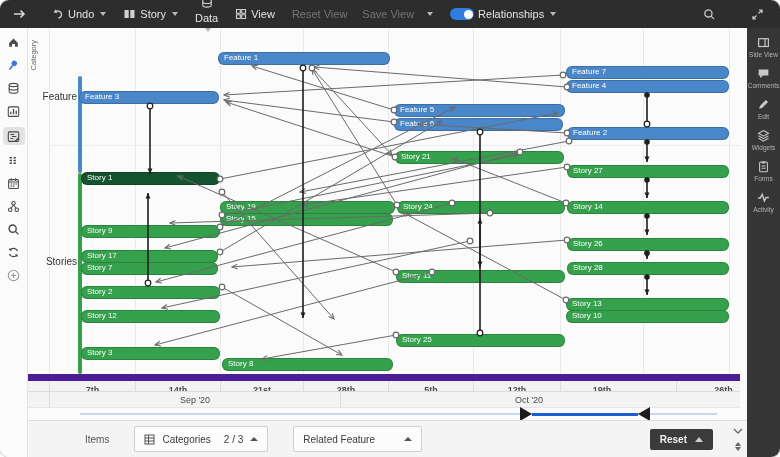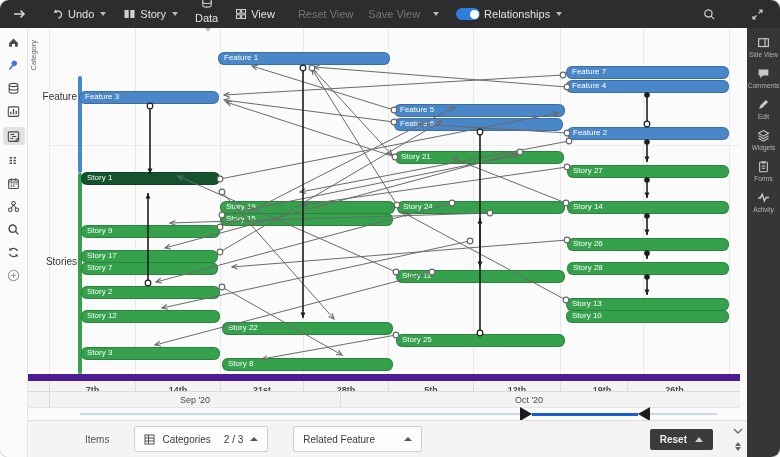--- a/index.html
+++ b/index.html
@@ -124,21 +124,21 @@
       <span class="caret-down"></span>
     </div>
     <div class="tb-item" style="margin-left:8px;">
       <span class="tb-icon">
         <svg width="12" height="12" viewBox="0 0 12 12">
             <path d="M1.5 1.5h3.8v3.8H1.5zM6.7 1.5h3.8v3.8H6.7zM1.5 6.7h3.8v3.8H1.5zM6.7 6.7h3.8v3.8H6.7z" fill="none" stroke="#d2d2d2" stroke-width="1.1"></path>
           </svg>
       </span>
       <span>View</span>
     </div>
-    <div class="tb-item disabled" style="margin-left:14px;">
+    <div class="tb-item disabled" style="margin-left:8px;">
       <span>Reset View</span>
     </div>
     <div class="tb-item disabled" style="margin-left:6px;">
       <span>Save View</span>
     </div>
     <span class="caret-down" style="margin-left:4px;"></span>
     <div class="tb-item" style="margin-left:8px;">
       <span class="toggle" id="rel-toggle" style="background: rgb(47, 125, 225);">
           <span class="knob"></span>
         </span>
@@ -427,35 +427,34 @@
       <div class="bar" style="left: 53px; top: 197px; width: 139px; background: rgb(53, 161, 76); z-index: 5;">Story 9</div>
       <div class="bar" style="left: 539px; top: 210px; width: 162px; background: rgb(53, 161, 76); z-index: 5;">Story 26</div>
       <div class="bar" style="left: 53px; top: 222px; width: 137px; background: rgb(53, 161, 76); z-index: 5;">Story 17</div>
       <div class="bar" style="left: 53px; top: 234px; width: 137px; background: rgb(53, 161, 76); z-index: 5;">Story 7</div>
       <div class="bar" style="left: 539px; top: 234px; width: 162px; background: rgb(53, 161, 76); z-index: 5;">Story 28</div>
       <div class="bar" style="left: 368px; top: 242px; width: 169px; background: rgb(53, 161, 76); z-index: 5;">Story 11</div>
       <div class="bar" style="left: 53px; top: 258px; width: 139px; background: rgb(53, 161, 76); z-index: 5;">Story 2</div>
       <div class="bar" style="left: 538px; top: 270px; width: 163px; background: rgb(53, 161, 76); z-index: 5;">Story 13</div>
       <div class="bar" style="left: 53px; top: 282px; width: 139px; background: rgb(53, 161, 76); z-index: 5;">Story 12</div>
       <div class="bar" style="left: 538px; top: 282px; width: 163px; background: rgb(53, 161, 76); z-index: 5;">Story 10</div>
-      <div class="bar" style="left: 194px; top: 294px; width: 171px; background: rgb(53, 161, 76); z-index: 5;">Story 22</div>
       <div class="bar" style="left: 368px; top: 306px; width: 169px; background: rgb(53, 161, 76); z-index: 5;">Story 25</div>
       <div class="bar" style="left: 53px; top: 319px; width: 139px; background: rgb(53, 161, 76); z-index: 5;">Story 3</div>
       <div class="bar" style="left: 194px; top: 330px; width: 171px; background: rgb(53, 161, 76); z-index: 5;">Story 8</div>
     </div>
 
   <div id="axis-weeks">
       <div class="wk-cell" style="left: 21px; width: 86px;">7th</div>
       <div class="wk-cell" style="left: 107px; width: 85px;">14th</div>
       <div class="wk-cell" style="left: 192px; width: 83px;">21st</div>
       <div class="wk-cell" style="left: 275px; width: 85px;">28th</div>
       <div class="wk-cell" style="left: 360px; width: 85px;">5th</div>
       <div class="wk-cell" style="left: 445px; width: 87px;">12th</div>
       <div class="wk-cell" style="left: 532px; width: 83px;">19th</div>
-      <div class="wk-cell" style="left: 599px; width: 86px; padding-left: 8px;">26th</div>
+      <div class="wk-cell" style="left: 648px; width: 86px; padding-left: 8px;">26th</div>
     </div>
   <div id="axis-months">
       <div class="mo-cell" style="left: 21px; width: 291px;">Sep '20</div>
       <div class="mo-cell" style="left: 312px; width: 377px;">Oct '20</div>
       <div id="start-date" style="left: 689px; width: 23px; margin-left: 44px;">Start Date</div>
     </div>
 
   <div id="slider-row">
     <div id="slider-track" style="left: 52px; width: 637px;"></div>
     <div id="slider-active" style="left: 504px; width: 106px; background: rgb(26, 95, 208);"></div>

